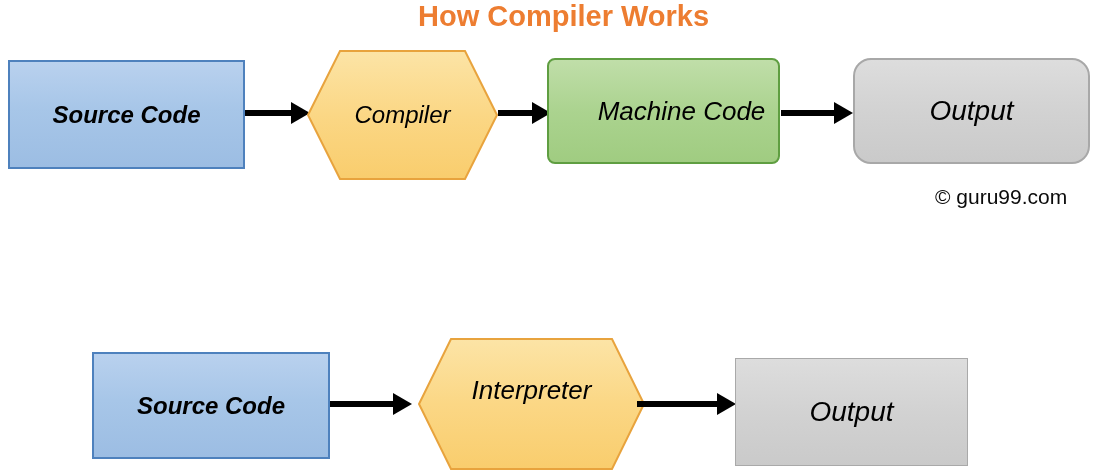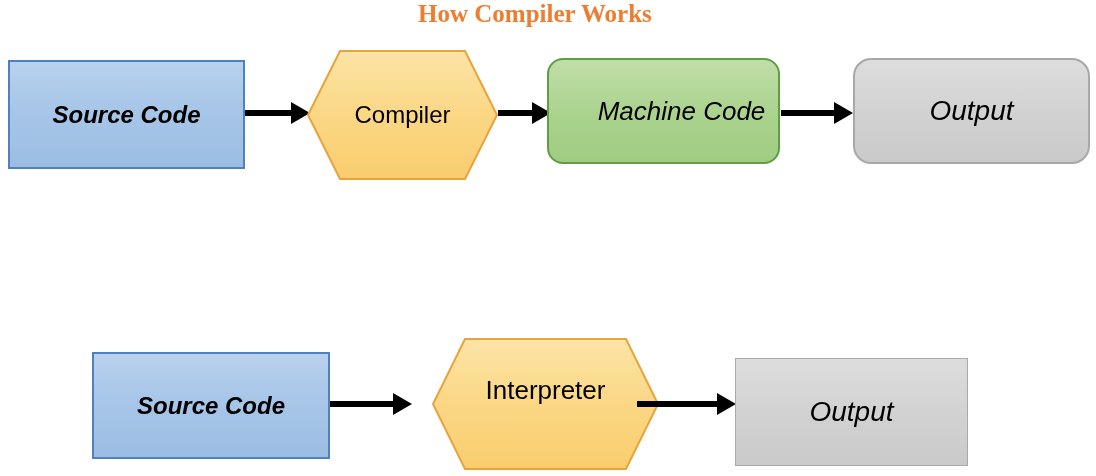--- a/index.html
+++ b/index.html
@@ -7,60 +7,59 @@
     position: relative;
     width: 1096px;
     height: 476px;
     background: #ffffff;
     font-family: "Liberation Sans", sans-serif;
     overflow: hidden;
   }
   .title {
     position: absolute;
     font-weight: bold;
-    font-size: 25px;
+    font-size: 29px;
     color: #ED7D31;
     white-space: nowrap;
-    font-family: Liberation Serif, serif;
   }
   .node {
     position: absolute;
     display: flex;
     align-items: center;
     justify-content: center;
     color: #000000;
     box-sizing: border-box;
     white-space: nowrap;
     font-style: italic;
   }
   .rect-blue {
     background: linear-gradient(180deg, #B9D1EE 0%, #A7C6E8 45%, #9CBDE3 100%);
     border: 2px solid #4E81BD;
     font-weight: bold;
     font-size: 24px;
   }
   .rounded-green {
     background: linear-gradient(180deg, #C0DEA9 0%, #ABD38F 50%, #A0CC81 100%);
     border: 2px solid #5F9E41;
-    border-radius: 16px;
+    border-radius: 8px;
     font-size: 26px;
     padding-left: 36px;
   }
   .rounded-gray {
     background: linear-gradient(180deg, #DDDDDD 0%, #D2D2D2 50%, #CACACA 100%);
     border: 2px solid #A8A8A8;
     border-radius: 18px;
     font-size: 28px;
   }
   .rect-gray {
     background: linear-gradient(180deg, #DDDDDD 0%, #D2D2D2 50%, #CACACA 100%);
     border: 1px solid #A9A9A9;
     font-size: 28px;
   }
-  .hex { position: absolute; }
+  .hex { position: absolute; font-style: italic; }
   .hex svg { display: block; }
   .hex-label {
     position: absolute;
     inset: 0;
     display: flex;
     align-items: center;
     justify-content: center;
     color: #000000;
     white-space: nowrap;
   }
@@ -127,32 +126,33 @@
 
   <div class="arrow" style="left:781px; top:101px; width:72px;">
     <div class="shaft"></div>
     <div class="head"></div>
   </div>
 
   <div class="node rounded-gray" style="left:853px; top:58px; width:237px; height:106px;">
     <span>Output</span>
   </div>
 
+  <div class="credit" style="left:935px; top:185px;">© guru99.com</div>
 
 
   <div class="node rect-blue" style="left:92px; top:352px; width:238px; height:107px;">
     <span>Source Code</span>
   </div>
 
   <div class="arrow" style="left:330px; top:392px; width:82px;">
     <div class="shaft"></div>
     <div class="head"></div>
   </div>
 
-  <div class="hex" style="left:432px; top:338px; width:227px; height:104px;">
+  <div class="hex" style="left:418px; top:338px; width:227px; height:104px;">
     <svg width="227" height="132" viewBox="0 0 227 132">
       <polygon points="33,1 194,1 226,66 194,131 33,131 1,66" fill="url(#hexGrad)" stroke="#E8A33D" stroke-width="2"></polygon>
     </svg>
     <div class="hex-label f26">Interpreter</div>
   </div>
 
   <div class="arrow" style="left:637px; top:392px; width:99px;">
     <div class="shaft"></div>
     <div class="head"></div>
   </div>

